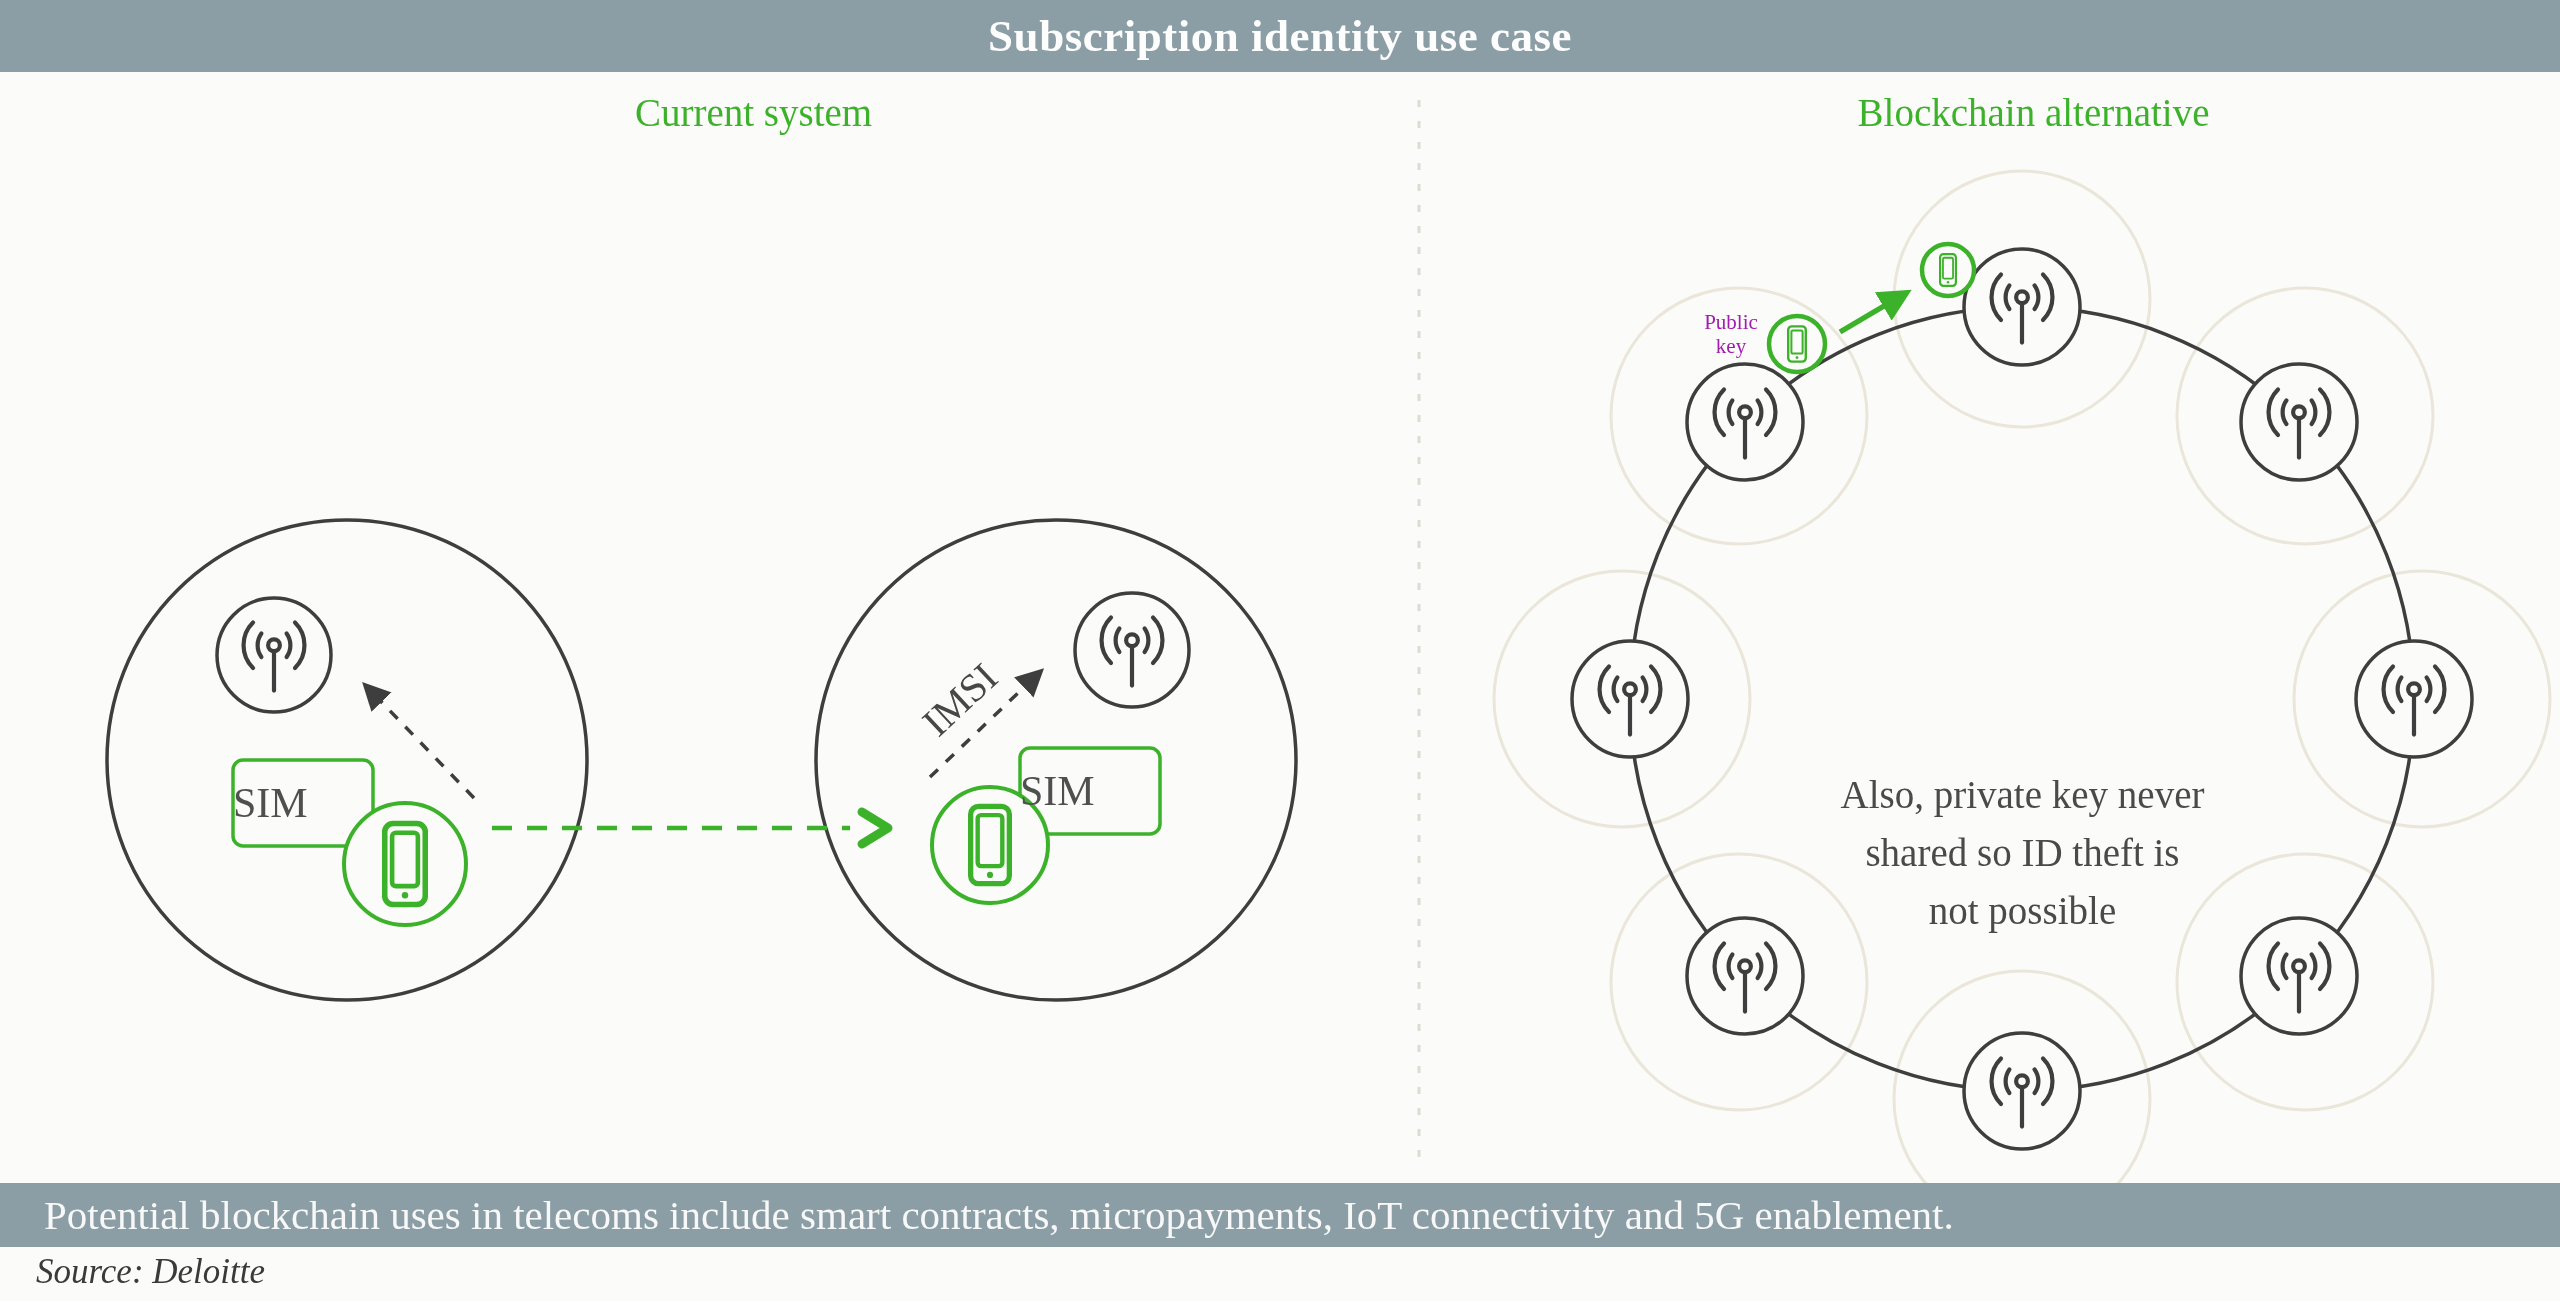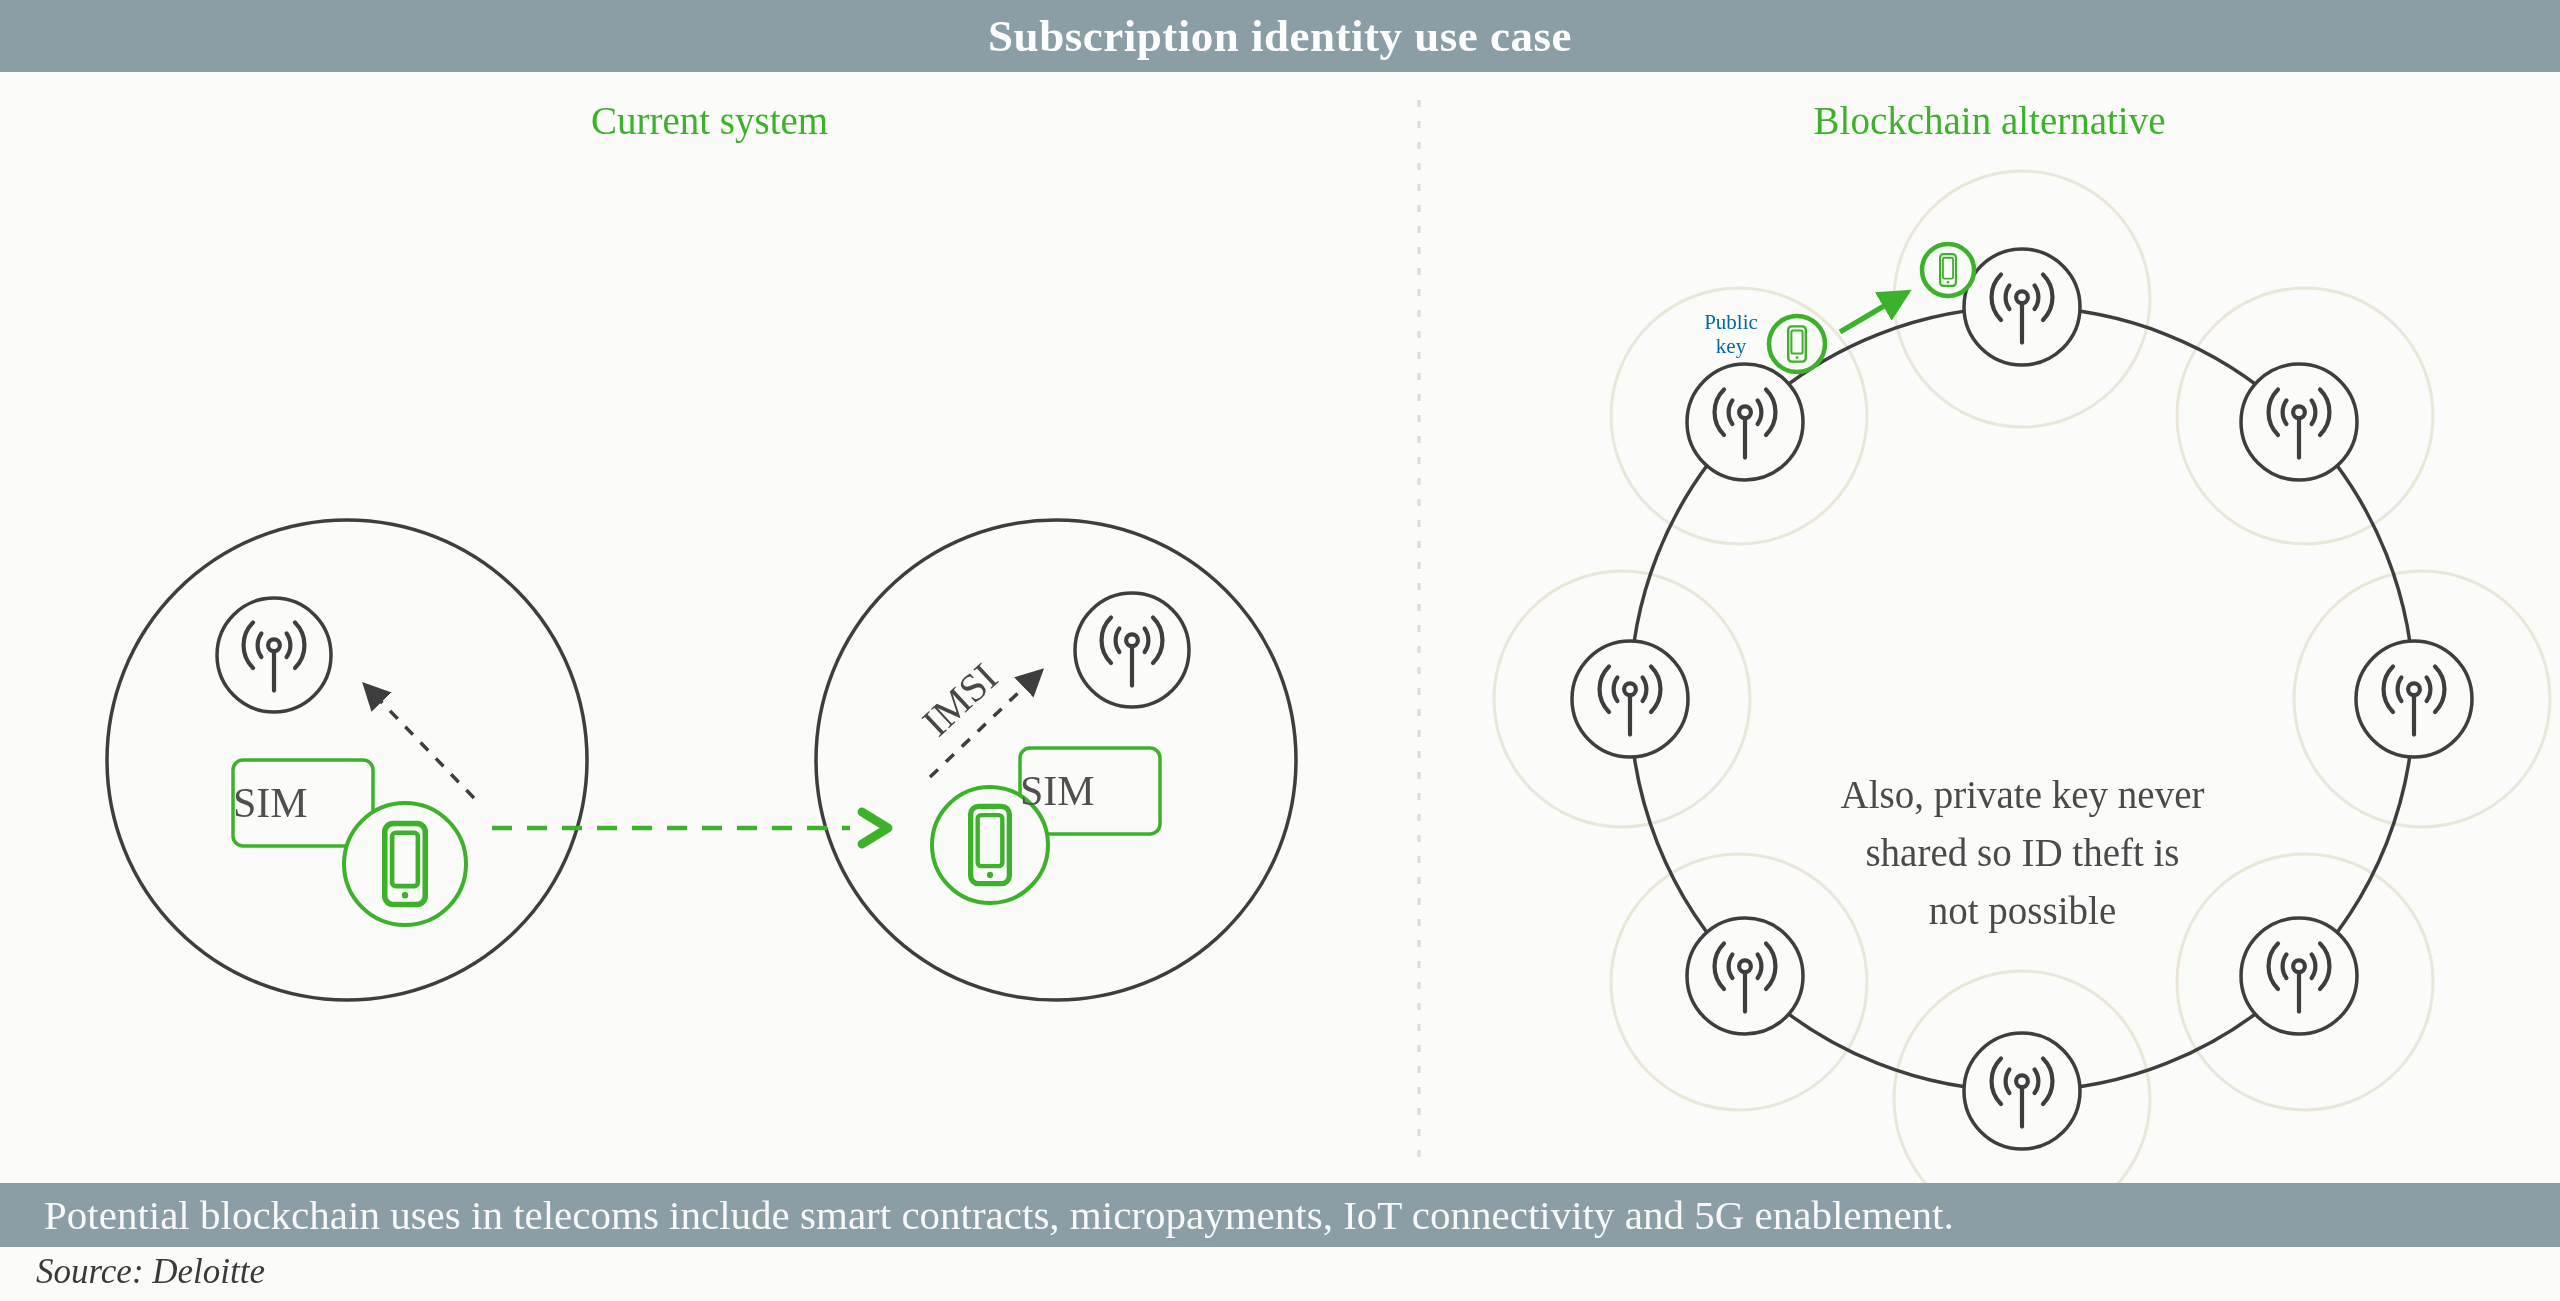--- a/index.html
+++ b/index.html
@@ -13,37 +13,37 @@
   .layer-svg{position:absolute;left:0;top:0;z-index:1;}
   .header-bar{
     position:absolute;left:0;top:0;width:2560px;height:72px;
     background:#8B9EA5;z-index:3;
     display:flex;align-items:center;justify-content:center;
   }
   .header-bar .title{
     color:#FDFDFD;font-size:45px;font-weight:700;letter-spacing:0.5px;
   }
   .panel-title{
-    position:absolute;top:98px;z-index:2;
-    font-size:39px;color:#3CB22A;text-align:center;
+    position:absolute;top:90px;z-index:2;
+    font-size:39px;color:#3CB22A;text-align:center;padding-left:44px;
   }
   .panel-title.left{left:0;width:1419px;}
   .panel-title.right{left:1419px;width:1141px;}
   .sim-text{
     position:absolute;z-index:2;width:140px;height:86px;line-height:86px;
     font-size:42px;color:#4F4F4F;
   }
   .imsi-label{
     position:absolute;z-index:2;left:878px;top:676px;width:164px;
     text-align:center;font-size:40px;color:#474747;
     transform:rotate(-43deg);
   }
   .pk-label{
     position:absolute;z-index:2;left:1678px;top:310px;width:106px;
-    text-align:center;font-size:21px;line-height:24px;color:#0369a1;
+    text-align:center;font-size:21px;line-height:24px;color:#a21caf;
     white-space:pre-line;
   }
   .benefit{
     position:absolute;z-index:2;left:1570px;width:905px;
     text-align:center;color:#4A4A4A;white-space:pre-line;
   }
   .benefit.one{top:474px;font-size:43px;line-height:53px;}
   .benefit.two{top:766px;font-size:39px;line-height:58px;}
   .footer-bar{
     position:absolute;left:0;top:1183px;width:2560px;height:64px;

